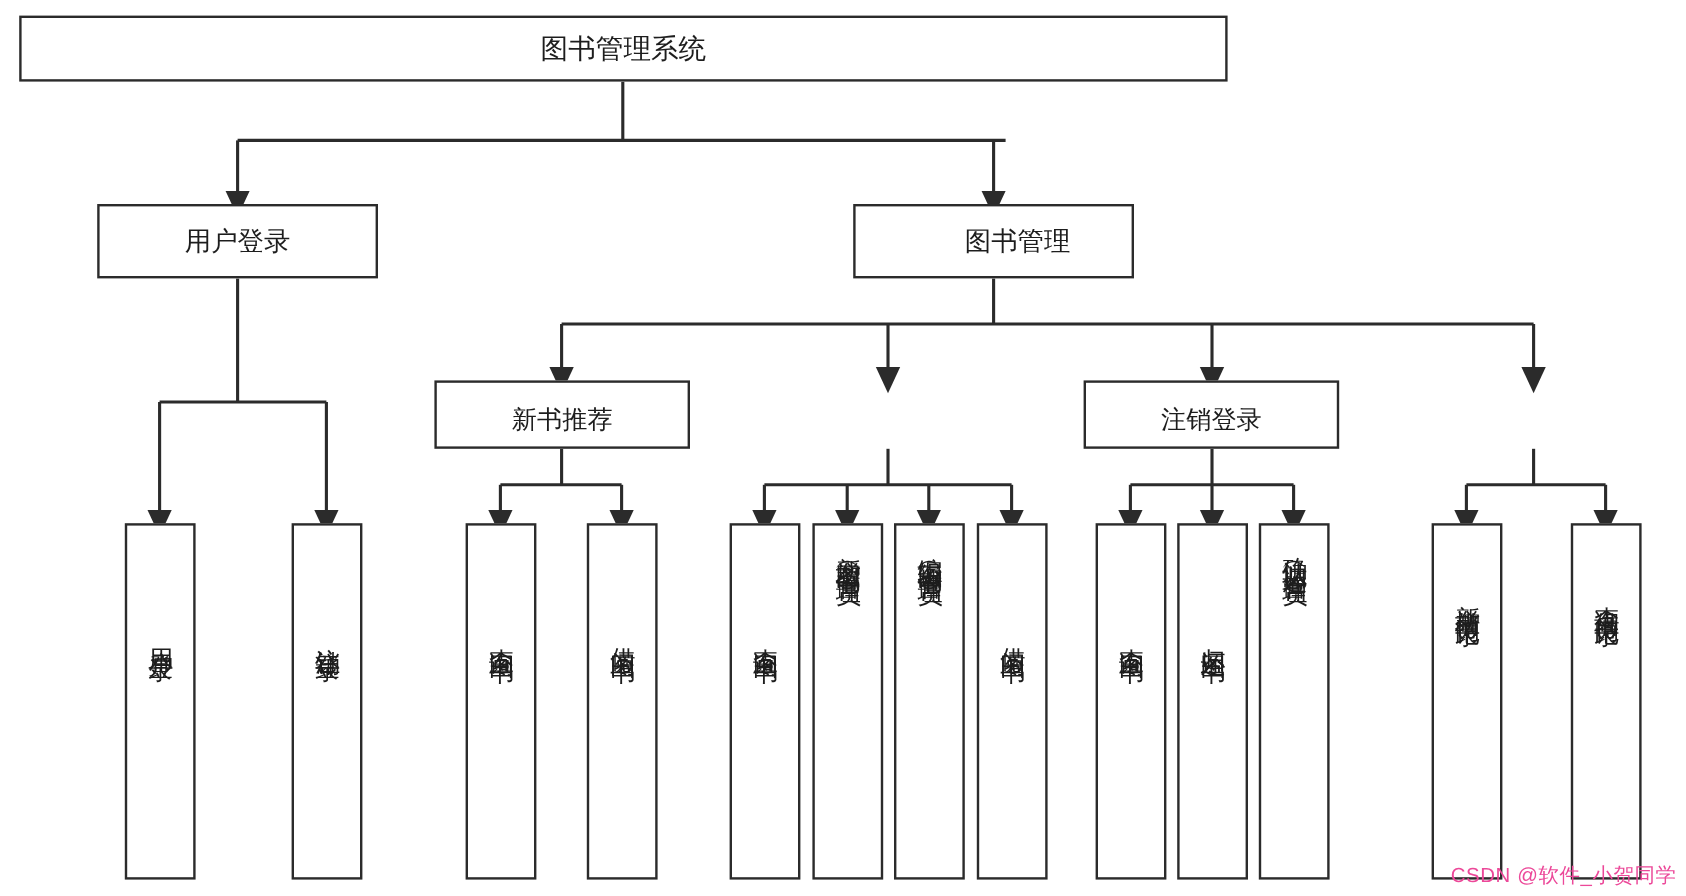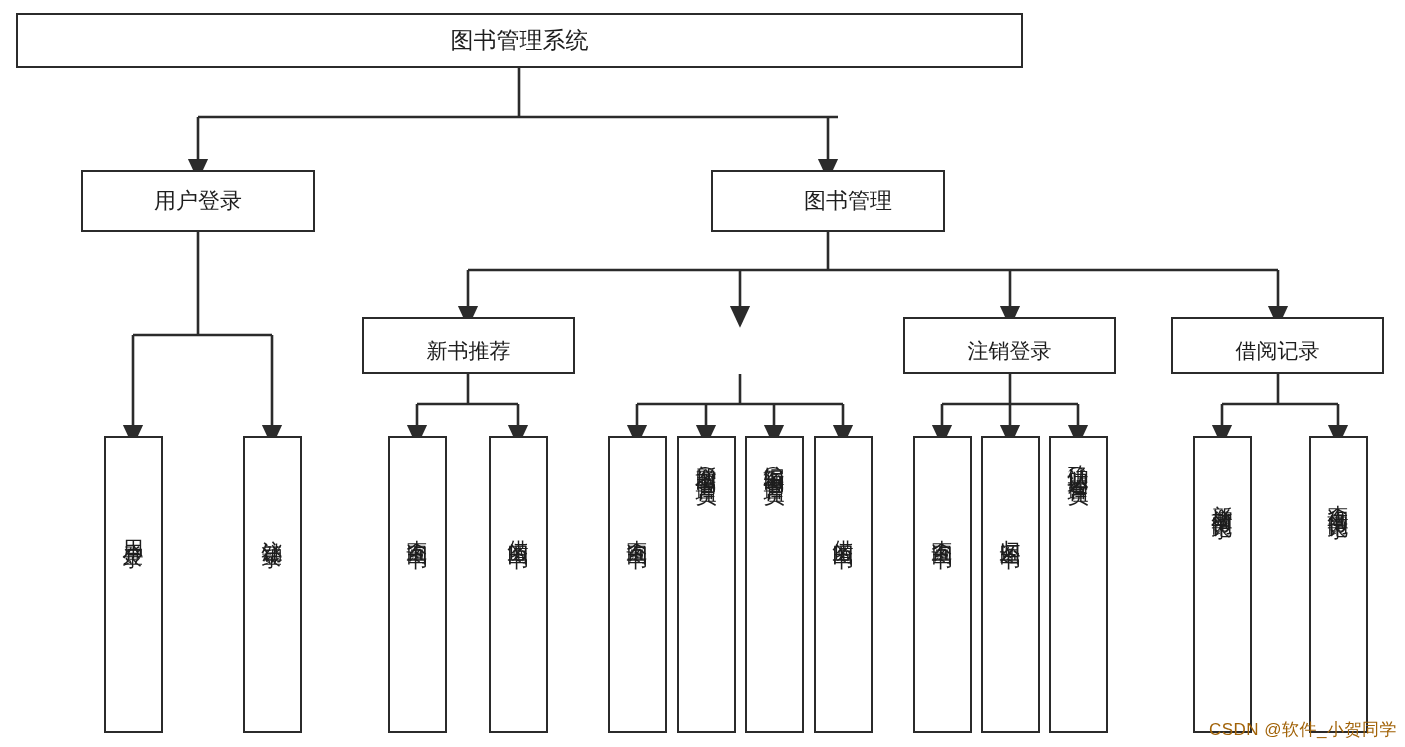--- a/index.html
+++ b/index.html
@@ -62,21 +62,21 @@
     margin-top: 75px;
   }
   .node.leaf.midlow .node-label {
     margin-top: 40px;
   }
   #watermark {
     position: absolute;
     right: 8px;
     bottom: 6px;
     font-size: 17px;
-    color: #a16207;
+    color: #ec4899;
     letter-spacing: 0.5px;
     z-index: 6;
     white-space: nowrap;
   }
 </style>
 </head>
 <body>
 
 <div id="diagram-root">
 
@@ -140,23 +140,20 @@
   <div class="node lvl2" style="left:711px; top:170px; width:234px; height:62px;padding-left:40px;">
     <span class="node-label">图书管理</span>
   </div>
 
   <div class="node lvl3" style="left:362px; top:317px; width:213px; height:57px;">
     <span class="node-label">新书推荐</span>
   </div>
   <div class="node lvl3" style="left:903px; top:317px; width:213px; height:57px;">
     <span class="node-label">注销登录</span>
   </div>
-  <div class="node lvl3" style="left:1171px; top:317px; width:213px; height:57px;">
-    <span class="node-label">借阅记录</span>
-  </div>
 
   <div class="node leaf mid" style="left:104px; top:436px; width:59px; height:297px;">
     <span class="node-label">用户登录</span>
   </div>
   <div class="node leaf mid" style="left:243px; top:436px; width:59px; height:297px;">
     <span class="node-label">注销登录</span>
   </div>
 
   <div class="node leaf mid" style="left:388px; top:436px; width:59px; height:297px;">
     <span class="node-label">查询图书</span>

